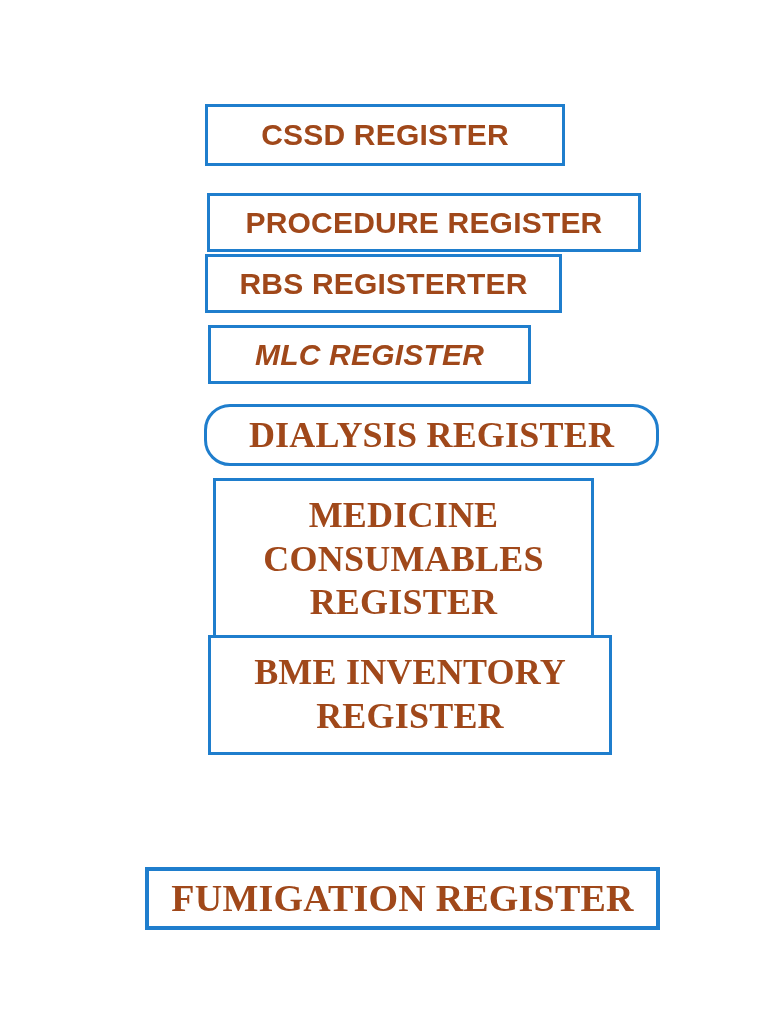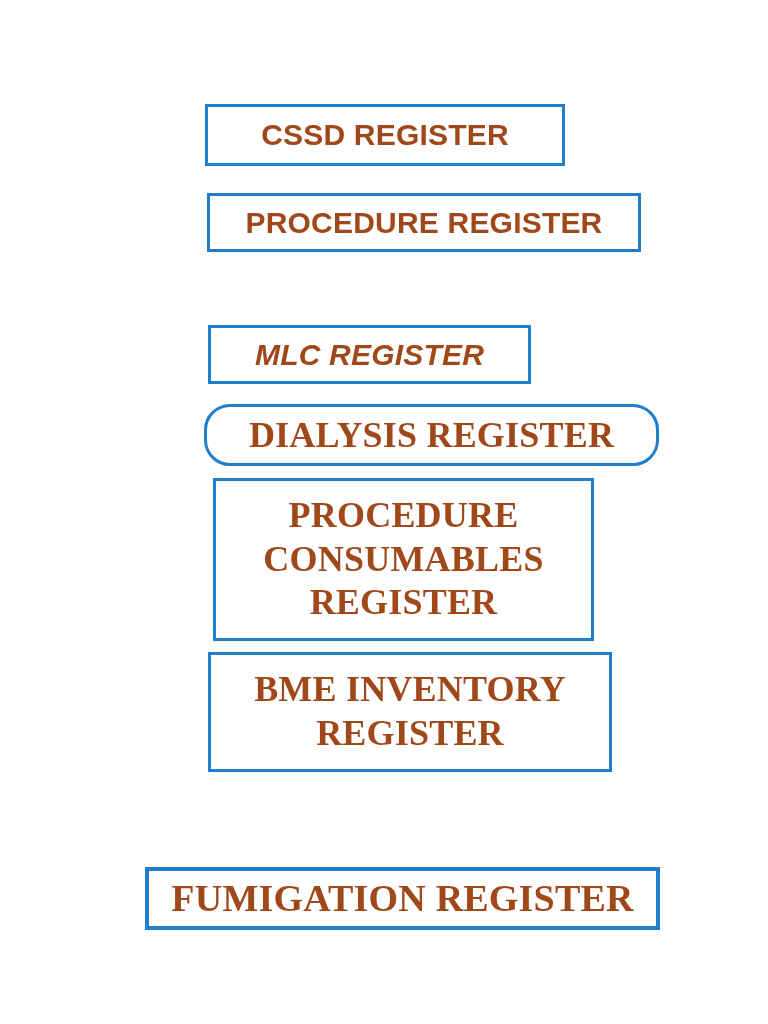--- a/index.html
+++ b/index.html
@@ -66,31 +66,34 @@
 </head>
 <body style="background: rgb(255, 255, 255);">
 
 <div id="register-stack">
     <div class="register-box font-sans" style="left: 205px; top: 104px; width: 360px; height: 62px; border-width: 3px; border-color: rgb(31, 126, 205); background: rgb(255, 255, 255);">
       <span class="register-label" style="color: rgb(160, 72, 26); font-size: 30px;">CSSD REGISTER</span>
     </div>
     <div class="register-box font-sans" style="left: 207px; top: 181px; width: 434px; height: 59px; border-width: 3px; border-color: rgb(31, 126, 205); background: rgb(255, 255, 255); margin-top: 12px;">
       <span class="register-label" style="color: rgb(160, 72, 26); font-size: 30px;">PROCEDURE REGISTER</span>
     </div>
+    <div class="register-box font-sans" style="left: 205px; top: 254px; width: 357px; height: 59px; border-width: 3px; border-color: rgb(31, 126, 205); background: rgb(255, 255, 255);">
+      <span class="register-label" style="color: rgb(160, 72, 26); font-size: 30px;">RBS REGISTERTER</span>
+    </div>
     <div class="register-box font-sans" style="left: 208px; top: 325px; width: 323px; height: 59px; border-width: 3px; border-color: rgb(31, 126, 205); background: rgb(255, 255, 255);">
       <span class="register-label" style="color: rgb(160, 72, 26); font-size: 30px; font-style: italic;">MLC REGISTER</span>
     </div>
     <div class="register-box font-serif" style="left: 204px; top: 404px; width: 455px; height: 62px; border-width: 3px; border-color: rgb(31, 126, 205); background: rgb(255, 255, 255); border-radius: 26px;">
       <span class="register-label" style="color: rgb(160, 72, 26); font-size: 36px;">DIALYSIS REGISTER</span>
     </div>
     <div class="register-box font-serif multiline" style="left: 213px; top: 478px; width: 381px; height: 163px; border-width: 3px; border-color: rgb(31, 126, 205); background: rgb(255, 255, 255);">
-      <span class="register-label" style="color: rgb(160, 72, 26); font-size: 36px;">PROCEDURE
+      <span class="register-label" style="color: rgb(160, 72, 26); font-size: 36px;">MEDICINE
 CONSUMABLES
 REGISTER</span>
     </div>
-    <div class="register-box font-serif multiline" style="left: 208px; top: 652px; width: 404px; height: 120px; border-width: 3px; border-color: rgb(31, 126, 205); background: rgb(255, 255, 255);">
+    <div class="register-box font-serif multiline" style="left: 208px; top: 635px; width: 404px; height: 120px; border-width: 3px; border-color: rgb(31, 126, 205); background: rgb(255, 255, 255);">
       <span class="register-label" style="color: rgb(160, 72, 26); font-size: 36px;">BME INVENTORY
 REGISTER</span>
     </div>
     <div class="register-box font-serif" style="left: 145px; top: 867px; width: 515px; height: 63px; border-width: 4px; border-color: rgb(31, 126, 205); background: rgb(255, 255, 255);">
       <span class="register-label" style="color: rgb(160, 72, 26); font-size: 38px;">FUMIGATION REGISTER</span>
     </div>
   </div>
 
 </body></html>

